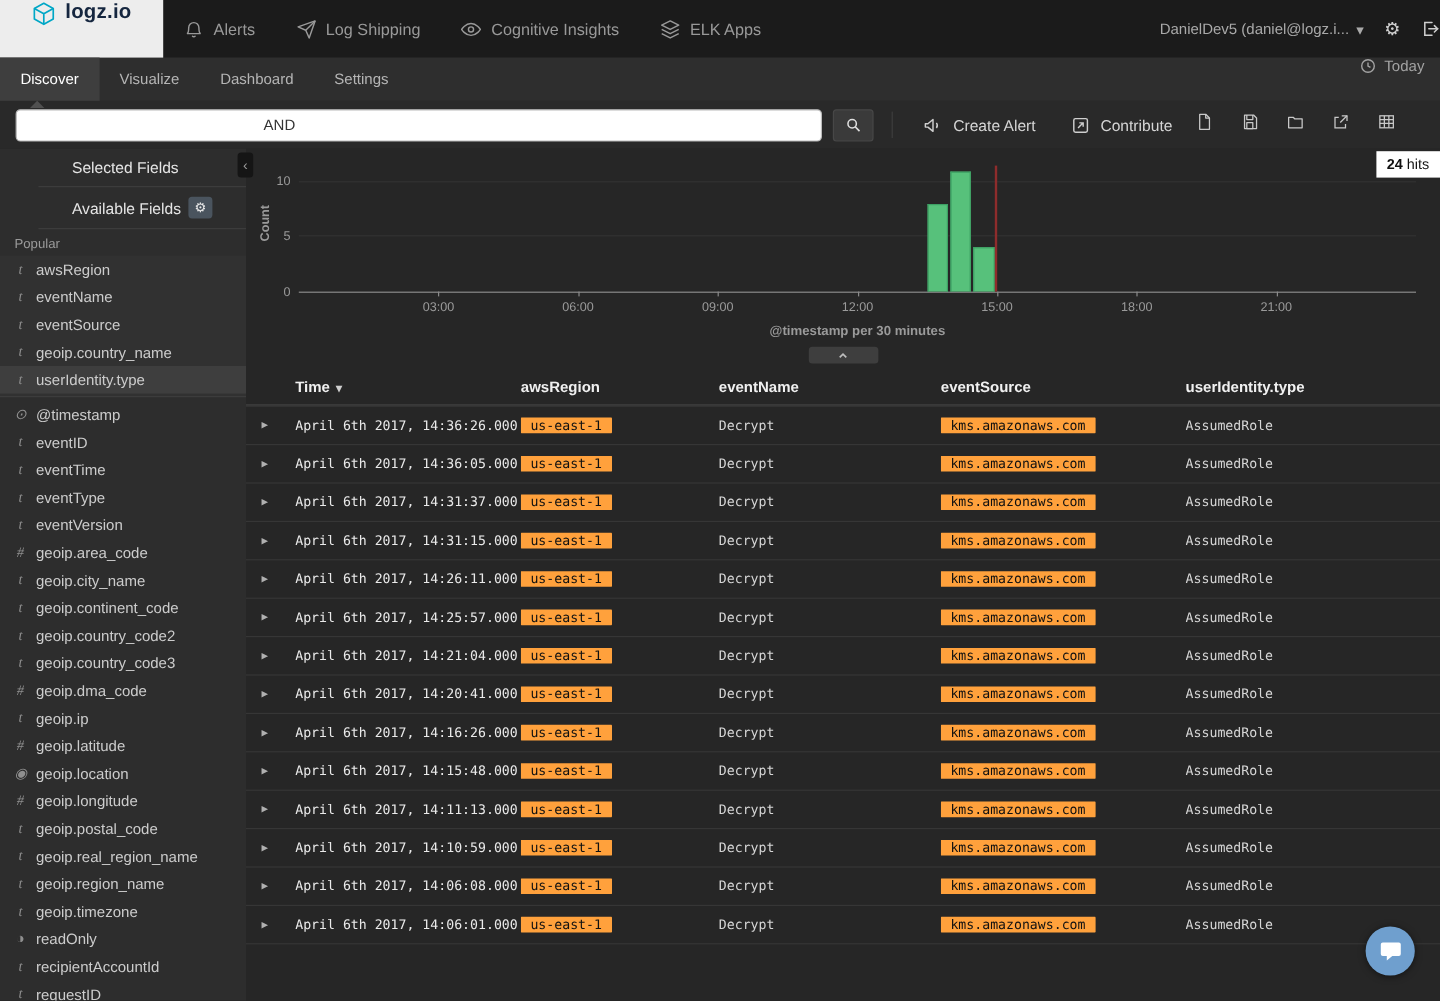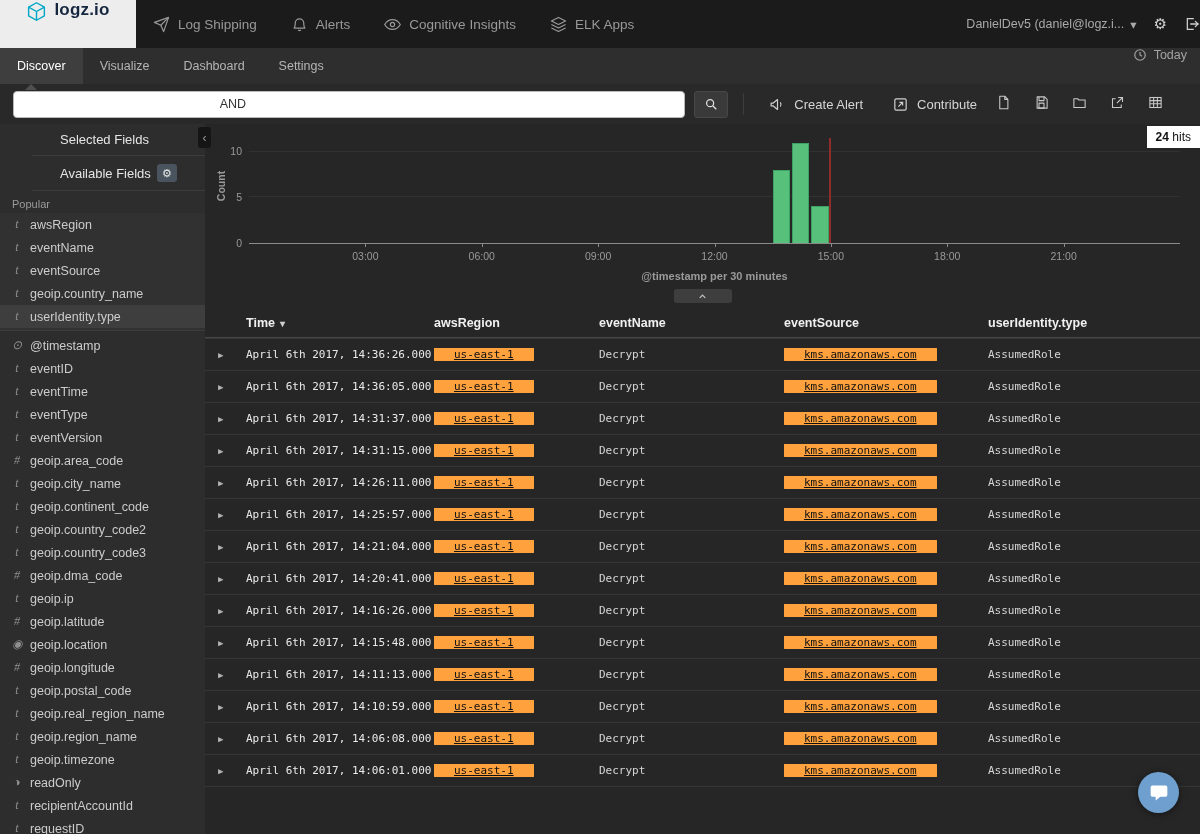--- a/index.html
+++ b/index.html
@@ -83,21 +83,21 @@
 
   
   .table{margin-top:2px;}
   .trow{display:grid;grid-template-columns:28px 188px 165px 185px 204px 1fr;align-items:center;height:32px;
     padding-left:13px;border-top:1px solid #363636;font-family:"DejaVu Sans Mono",monospace;font-size:11px;color:#d6d6d6;}
   .trow.thead{font-family:"Liberation Sans",sans-serif;font-size:12.5px;font-weight:bold;color:#f0f0f0;
     height:30px;border-top:none;border-bottom:1px solid #464646;}
   .trow .caret{color:#b0b0b0;font-size:9px;cursor:pointer;}
   .cell{white-space:nowrap;overflow:hidden;}
   .cell.time{color:#eaeaea;}
-  .hl{background:var(--highlight-orange,#ffa13c);color:#111;padding:1px 20px;border-radius:2px;text-decoration:underline;}
+  .hl{background:var(--highlight-orange,#ffa13c);color:#111;padding:1px 8px;border-radius:2px;}
   .sort-caret{margin-left:5px;font-size:10px;color:#cfcfcf;}
   .th{cursor:pointer;white-space:nowrap;}
 
   .chat-bubble{position:absolute;right:21px;bottom:21px;width:41px;height:41px;border-radius:50%;
     background:var(--chat-blue,#6f9fce);display:flex;align-items:center;justify-content:center;
     box-shadow:0 1px 6px rgba(0,0,0,.5);cursor:pointer;z-index:10;}
   .chat-bubble svg{width:20px;height:20px;}
 </style>
 </head>
 <body>
@@ -105,32 +105,32 @@
 <header class="topnav">
   <div class="logo">
     <svg width="21" height="23" viewBox="0 0 24 24" fill="none" stroke="#00a7c6" stroke-width="1.6" stroke-linejoin="round">
       <path d="M12 2 L21 7 V17 L12 22 L3 17 V7 Z"></path>
         <path d="M12 22 V12 M12 12 L21 7 M12 12 L3 7"></path>
     </svg>
     <span class="logo-text">logz.io</span>
   </div>
   <nav class="nav">
     <a class="nav-item">
+      <svg viewBox="0 0 24 24" fill="none" stroke="currentColor" stroke-width="1.7" stroke-linecap="round">
+          <path d="M18 10a6 6 0 0 0-12 0c0 6-2 7-2 7h16s-2-1-2-7"></path>
+          <path d="M10.5 20a2 2 0 0 0 3 0"></path>
+        </svg>
+      <span>Alerts</span>
+    </a>
+    <a class="nav-item">
       <svg viewBox="0 0 24 24" fill="none" stroke="currentColor" stroke-width="1.7" stroke-linejoin="round">
           <path d="M22 2 L11 13"></path>
           <path d="M22 2 L15 22 L11 13 L2 9 Z"></path>
         </svg>
       <span>Log Shipping</span>
-    </a>
-    <a class="nav-item">
-      <svg viewBox="0 0 24 24" fill="none" stroke="currentColor" stroke-width="1.7" stroke-linecap="round">
-          <path d="M18 10a6 6 0 0 0-12 0c0 6-2 7-2 7h16s-2-1-2-7"></path>
-          <path d="M10.5 20a2 2 0 0 0 3 0"></path>
-        </svg>
-      <span>Alerts</span>
     </a>
     <a class="nav-item">
       <svg viewBox="0 0 24 24" fill="none" stroke="currentColor" stroke-width="1.7">
           <path d="M1 12s4-7 11-7 11 7 11 7-4 7-11 7S1 12 1 12z"></path>
           <circle cx="12" cy="12" r="3"></circle>
         </svg>
       <span>Cognitive Insights</span>
     </a>
     <a class="nav-item">
       <svg viewBox="0 0 24 24" fill="none" stroke="currentColor" stroke-width="1.7" stroke-linejoin="round">

